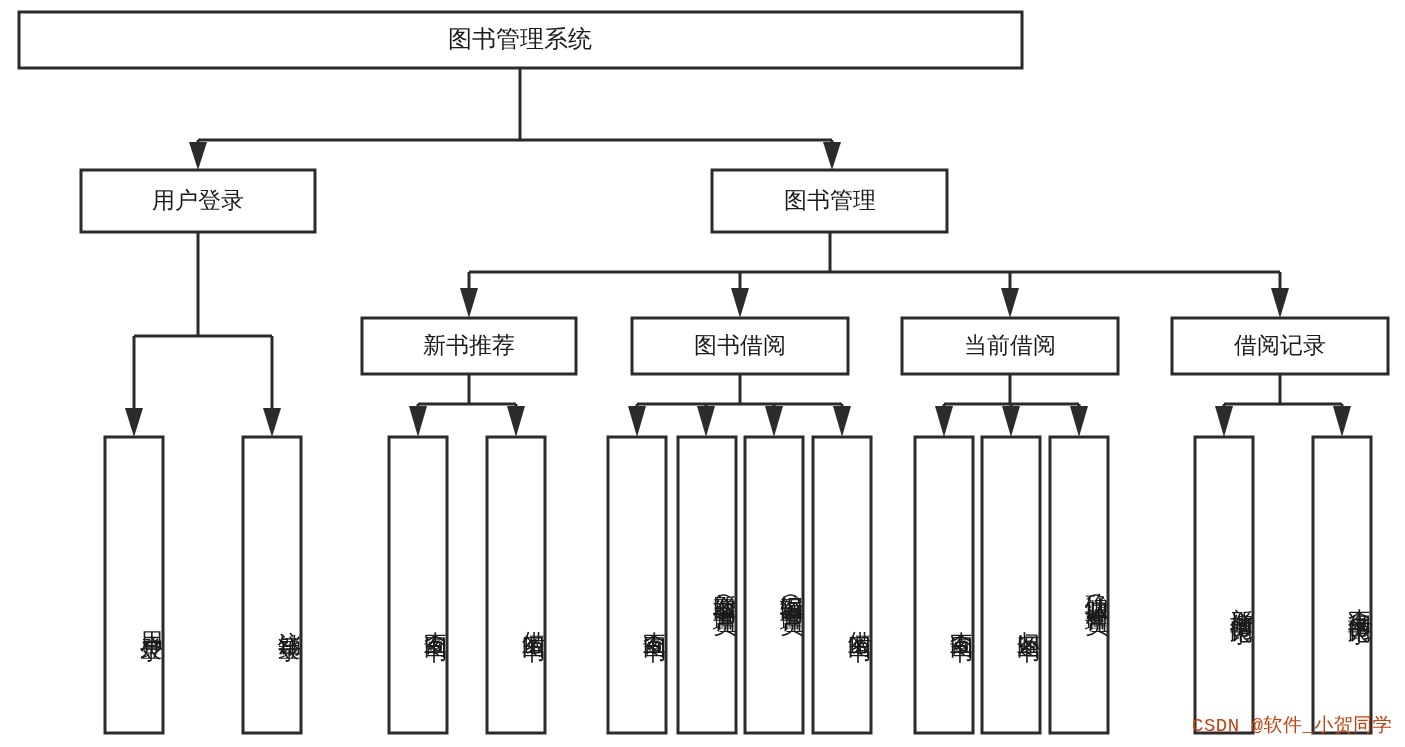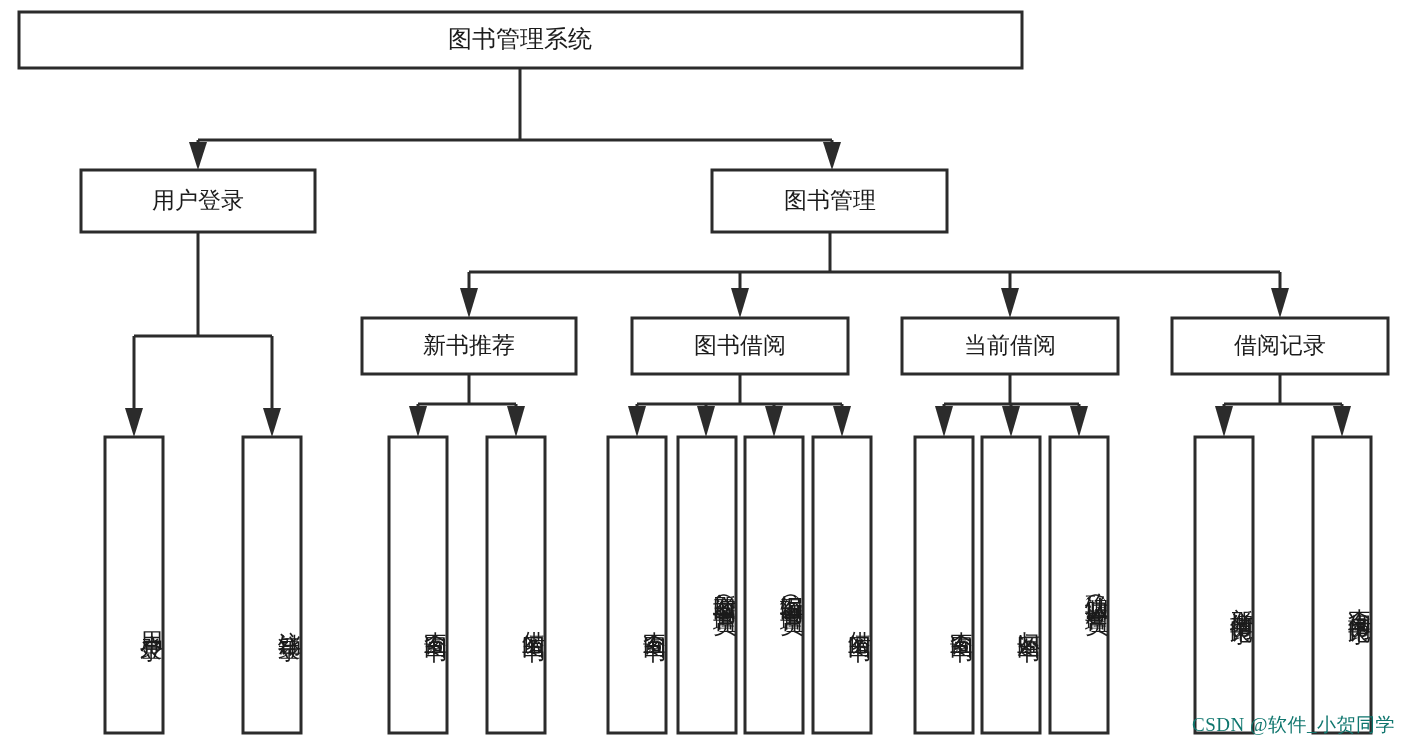--- a/index.html
+++ b/index.html
@@ -65,23 +65,23 @@
     color: #1b1b1b;
     letter-spacing: 3px;
     display: flex;
     align-items: flex-start;
     justify-content: center;
     white-space: nowrap;
     pointer-events: none;
   }
   .watermark {
     position: absolute;
-    font-family: Liberation Serif, serif;
+    font-family: Liberation Mono, monospace;
     font-size: 19px;
-    color: #0f766e;
+    color: #c2410c;
     white-space: nowrap;
     letter-spacing: 0.5px;
   }
 </style>
 </head>
 <body>
 
 <div id="diagram-root">
 
   <svg id="flow" viewBox="0 0 1405 747">

